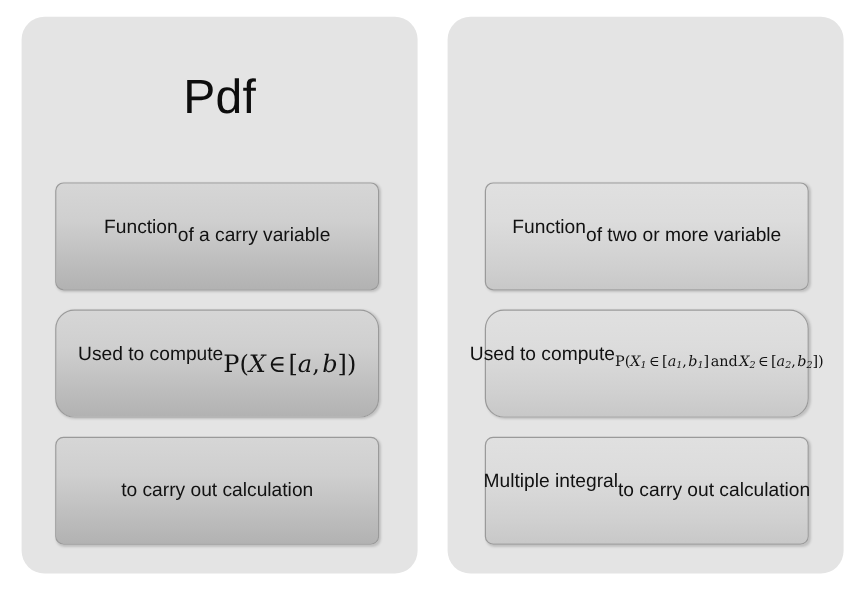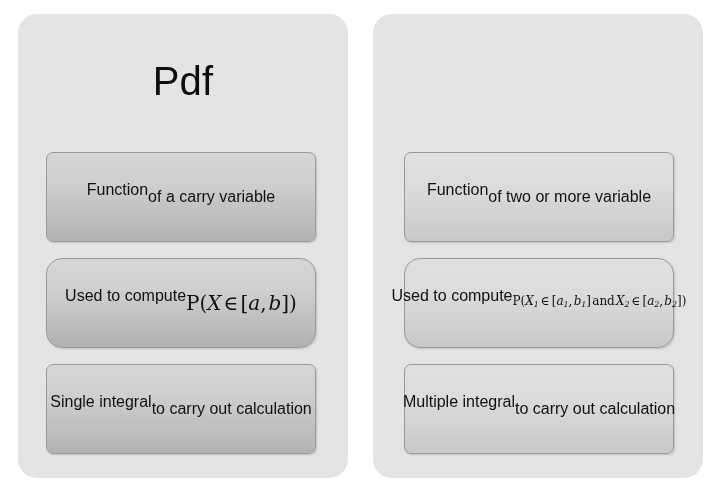--- a/index.html
+++ b/index.html
@@ -108,21 +108,20 @@
     </div>
 
     <div class="box box-2 shade-dark">
       <div class="line line-top">Used to compute</div>
       <div class="math">
         <span class="rm">P(</span><i>X</i><span class="op">∈</span><span class="rm">[</span><i>a</i><span class="rm">, </span><i>b</i><span class="rm">])</span>
       </div>
     </div>
 
     <div class="box box-3 shade-dark">
-      <div class="line line-top">Single integral</div>
       <div class="line">to carry out calculation</div>
     </div>
   </div>
 
   <div class="panel panel-right">
 
 
     <div class="box box-1 shade-light">
       <div class="line line-top">Function</div>
       <div class="line">of two or more variable</div>

